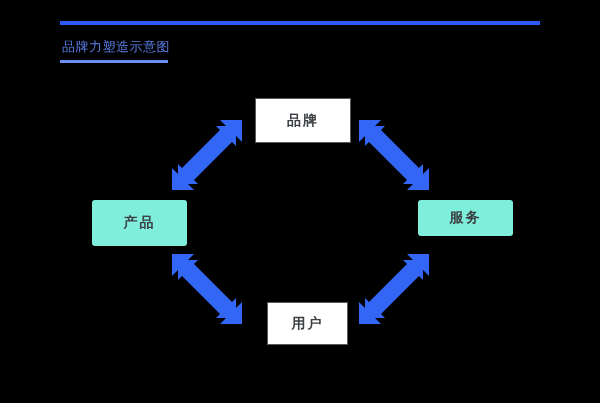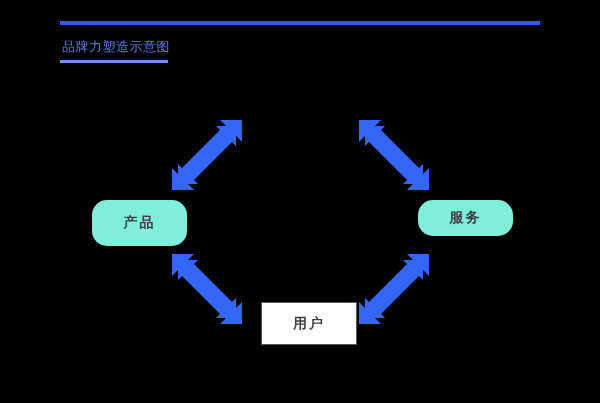--- a/index.html
+++ b/index.html
@@ -61,28 +61,28 @@
   }
   .node-plain {
     background: #ffffff;
     border: 1px solid #555a60;
     color: #3c4044;
     box-shadow: 1px 1px 0 rgba(0,0,0,0.16);
   }
   .node-accent {
     background: #7fefdc;
     border: none;
-    border-radius: 15px;
+    border-radius: 3px;
     color: #3c4044;
   }
 
   #node-brand   { left: 255px; top:  98px; width:  96px; height: 45px; }
   #node-product { left:  92px; top: 200px; width:  95px; height: 46px; }
   #node-service { left: 418px; top: 200px; width:  95px; height: 36px; }
-  #node-user    { left: 261px; top: 302px; width:  96px; height: 43px; }
+  #node-user    { left: 267px; top: 302px; width:  81px; height: 43px; }
 
   
   .arrow {
     position: absolute;
   }
   #arrow-product-brand { left: 170px; top: 118px; }
   #arrow-brand-service { left: 357px; top: 118px; }
   #arrow-product-user  { left: 170px; top: 252px; }
   #arrow-user-service  { left: 357px; top: 252px; }
 </style>
@@ -128,20 +128,23 @@
   <div class="arrow" id="arrow-user-service">
     <svg width="74" height="74" viewBox="0 0 74 74">
       <g fill="#3366f5">
         <polygon points="8,66 8,46 12,50 50,12 46,8 66,8 66,28 62,24 24,62 28,66"></polygon>
         <polygon points="2,72 2,50 24,72"></polygon>
         <polygon points="72,2 50,2 72,24"></polygon>
       </g>
     </svg>
   </div>
 
+  <div class="node node-plain" id="node-brand">
+    <span>品牌</span>
+  </div>
 
   <div class="node node-accent" id="node-product">
     <span>产品</span>
   </div>
 
   <div class="node node-accent" id="node-service">
     <span>服务</span>
   </div>
 
   <div class="node node-plain" id="node-user">

